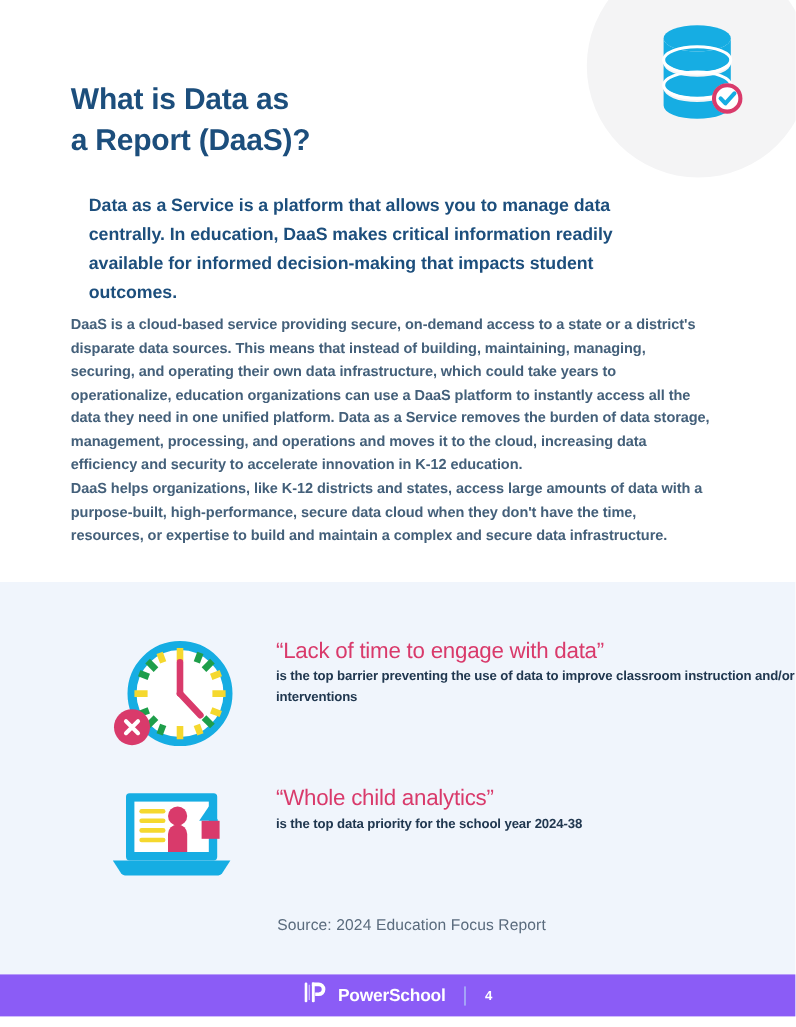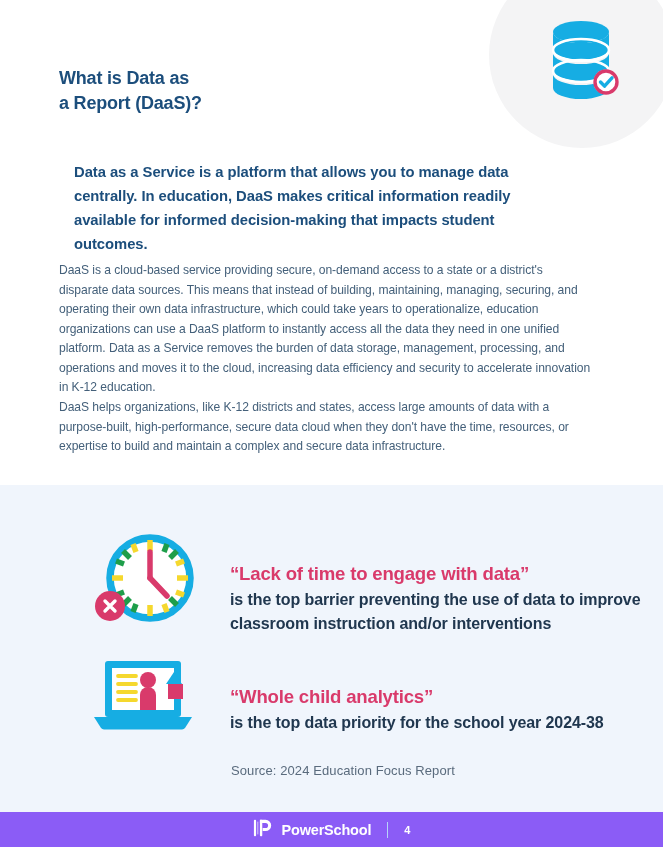--- a/index.html
+++ b/index.html
@@ -18,57 +18,57 @@
     background: #F4F4F5;
   }
   .db-icon { position: absolute; top: 18px; right: 42px; width: 76px; height: 82px; }
 
   
   .top-section { position: absolute; left: 0; top: 0; width: 663px; height: 485px; }
 
   .page-title {
     position: absolute; left: 59px; top: 66px;
     width: 420px;
-    font-size: 18px; font-weight: bold; line-height: 1.37;
+    font-size: 25px; font-weight: bold; line-height: 1.37;
     color: #1C4E7C; letter-spacing: -0.2px;
   }
 
   .lede {
     position: absolute; left: 74px; top: 160px; width: 485px;
     font-size: 14.8px; font-weight: bold; line-height: 1.63;
     color: #1C4E7C; letter-spacing: -0.05px;
   }
 
   .body-p {
     position: absolute; left: 59px; width: 533px;
     font-size: 12.1px; line-height: 1.62;
-    color: #44607A; letter-spacing: -0.05px;
+    color: #44607A; letter-spacing: -0.05px; font-weight: bold;
   }
   .body-p.p1 { top: 261px; }
   .body-p.p2 { top: 398px; }
 
   
   .stats-section {
     position: absolute; left: 0; top: 485px; width: 663px; height: 327px;
     background: #F0F5FC;
   }
 
   .stat-row { position: absolute; display: flex; align-items: flex-start; }
   .stat-row.r1 { left: 88px; top: 45px; }
   .stat-row.r2 { left: 88px; top: 168px; }
 
   .stat-icon-wrap { width: 120px; flex: 0 0 120px; }
   .stat-text { margin-left: 22px; }
 
   .stat-quote {
-    font-size: 18.6px; font-weight: bold; color: #D93A6B;
-    line-height: 1.25; letter-spacing: -0.2px; white-space: nowrap; margin-top: 32px;
+    font-size: 18.6px; font-weight: normal; color: #D93A6B;
+    line-height: 1.25; letter-spacing: -0.2px; white-space: nowrap;
   }
   .stat-desc {
-    font-size: 16px; font-weight: bold; color: #20374F;
+    font-size: 11px; font-weight: bold; color: #20374F;
     line-height: 1.5; letter-spacing: -0.1px; margin-top: 3px;
   }
 
   .source-note {
     position: absolute; left: 231px; top: 278px;
     font-size: 13px; color: #5A6B7D; letter-spacing: 0.1px;
   }
 
   
   .footer {

